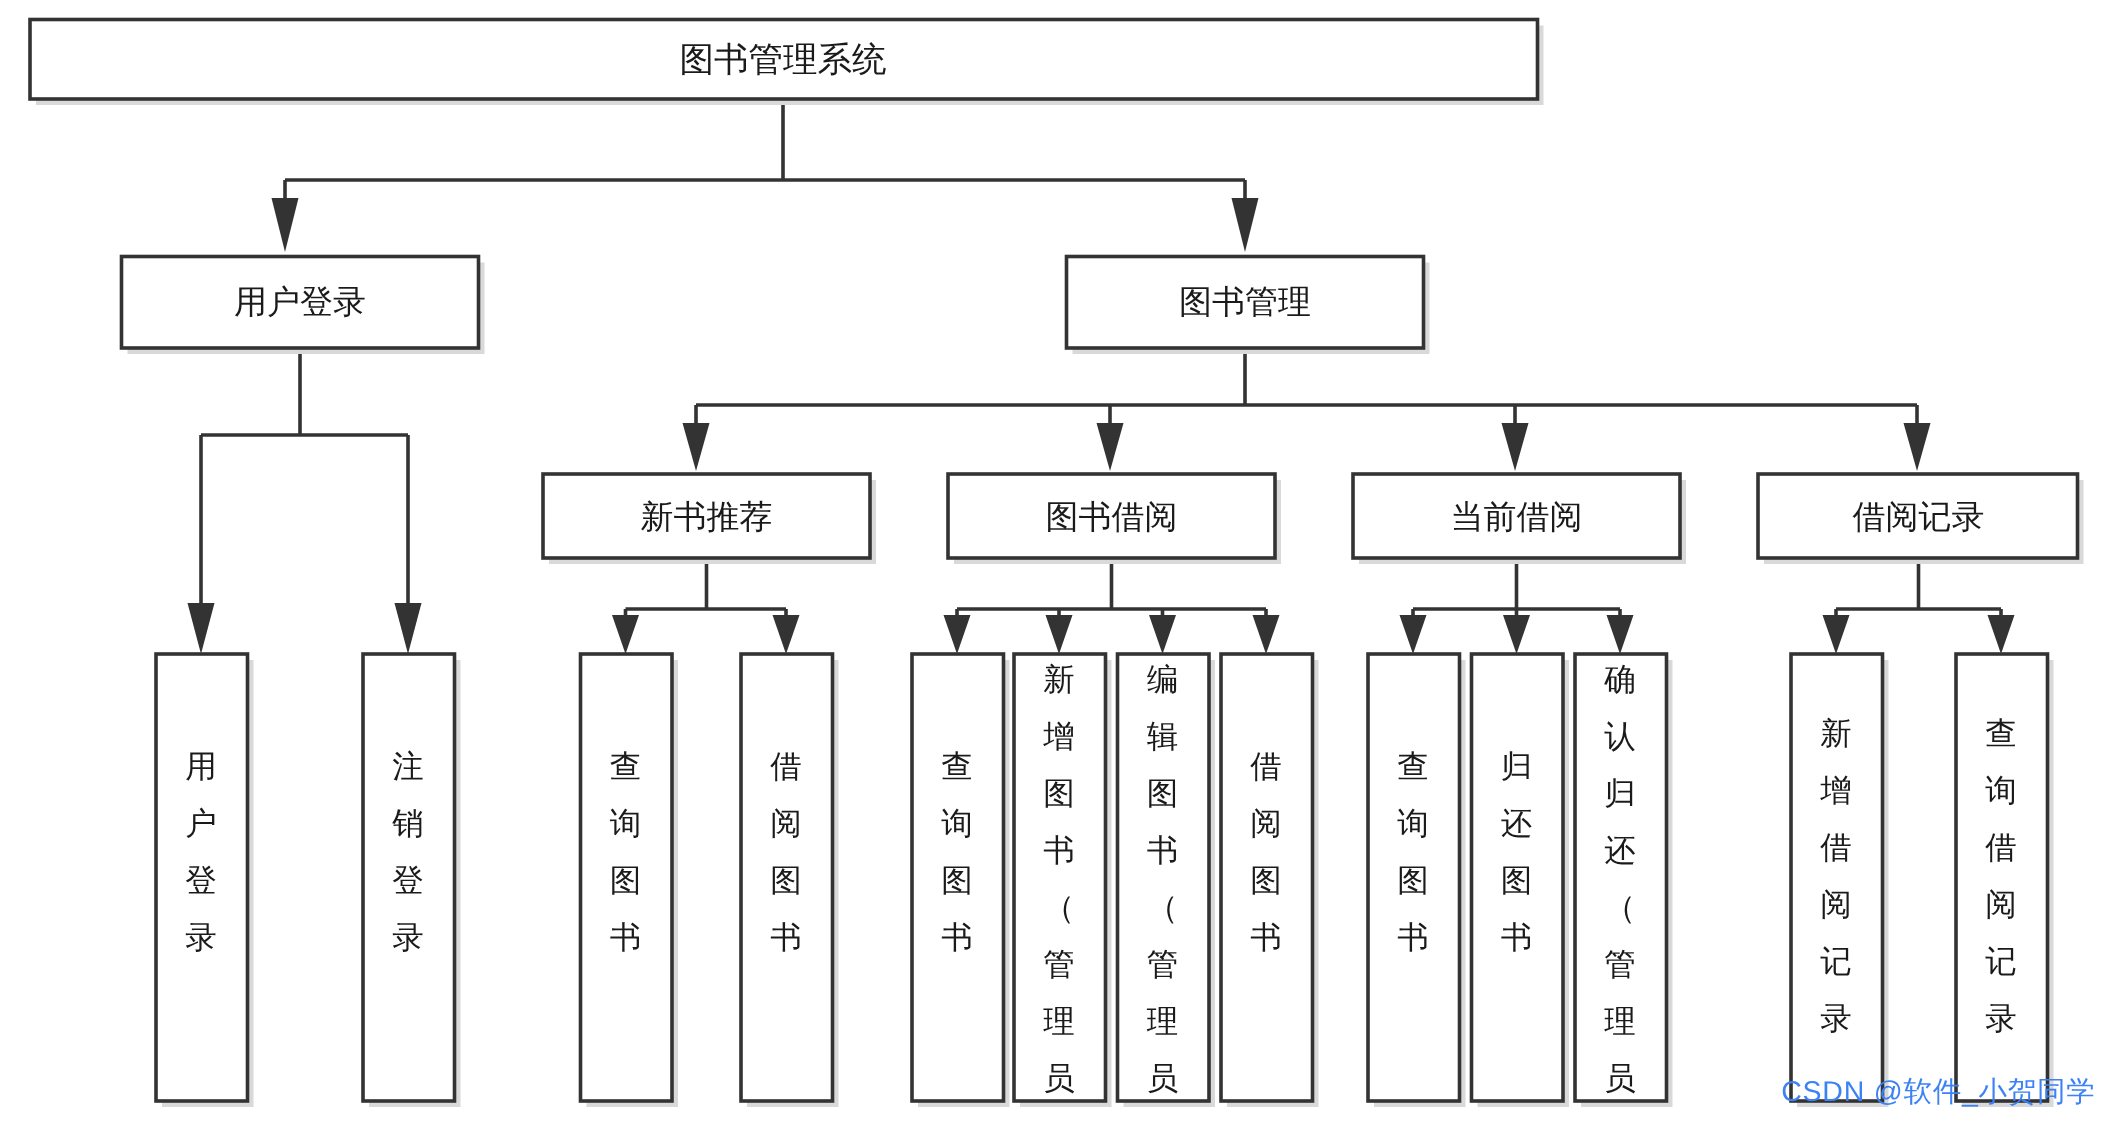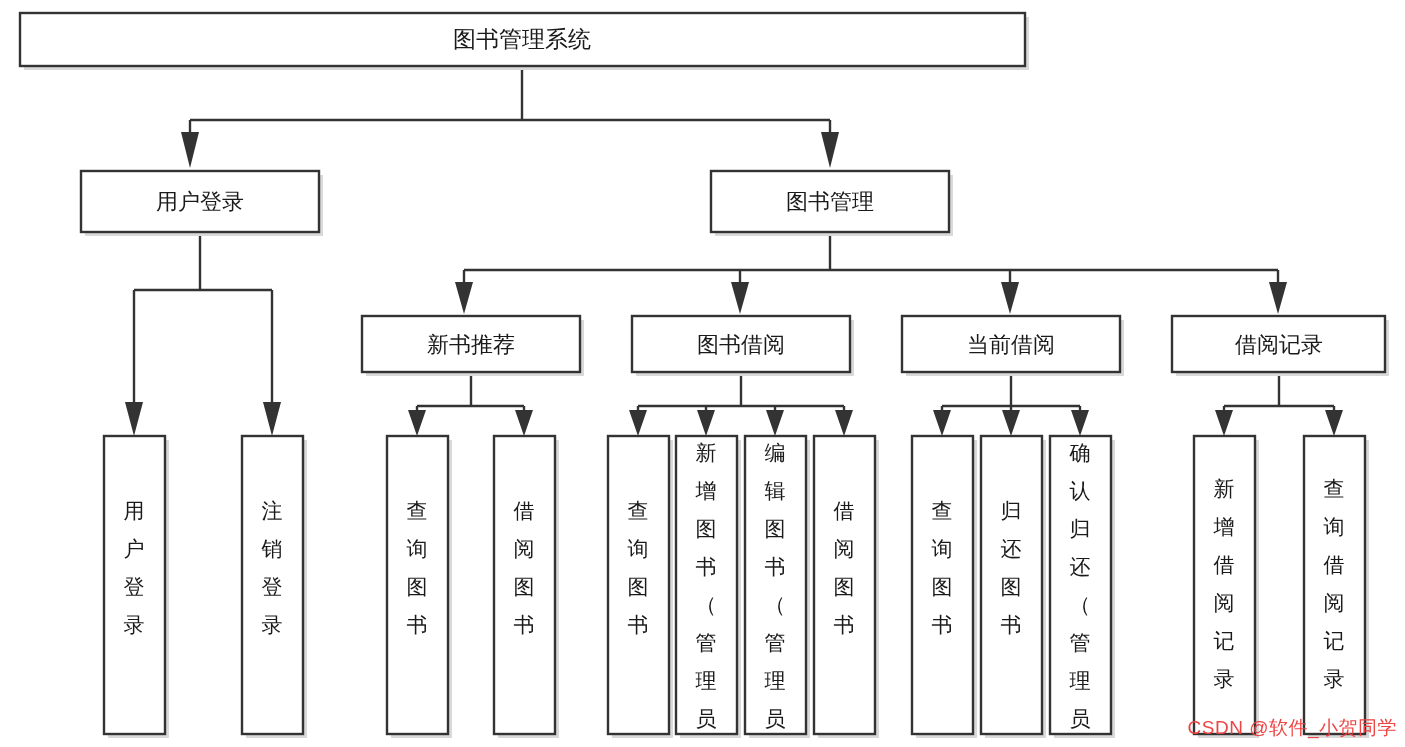--- a/index.html
+++ b/index.html
@@ -58,21 +58,21 @@
   .arrow-head {
     fill: #333333;
     stroke: none;
   }
   .watermark-text {
     position: absolute;
     right: 8px;
     bottom: 6px;
     font-family: "Liberation Sans", sans-serif;
     font-size: 19px;
-    color: #ef4444;
+    color: #3b82f6;
     white-space: nowrap;
     letter-spacing: 0.5px;
     user-select: none;
     text-align: right;
   }
 </style>
 </head>
 <body>
 
 <div id="diagram-root">

